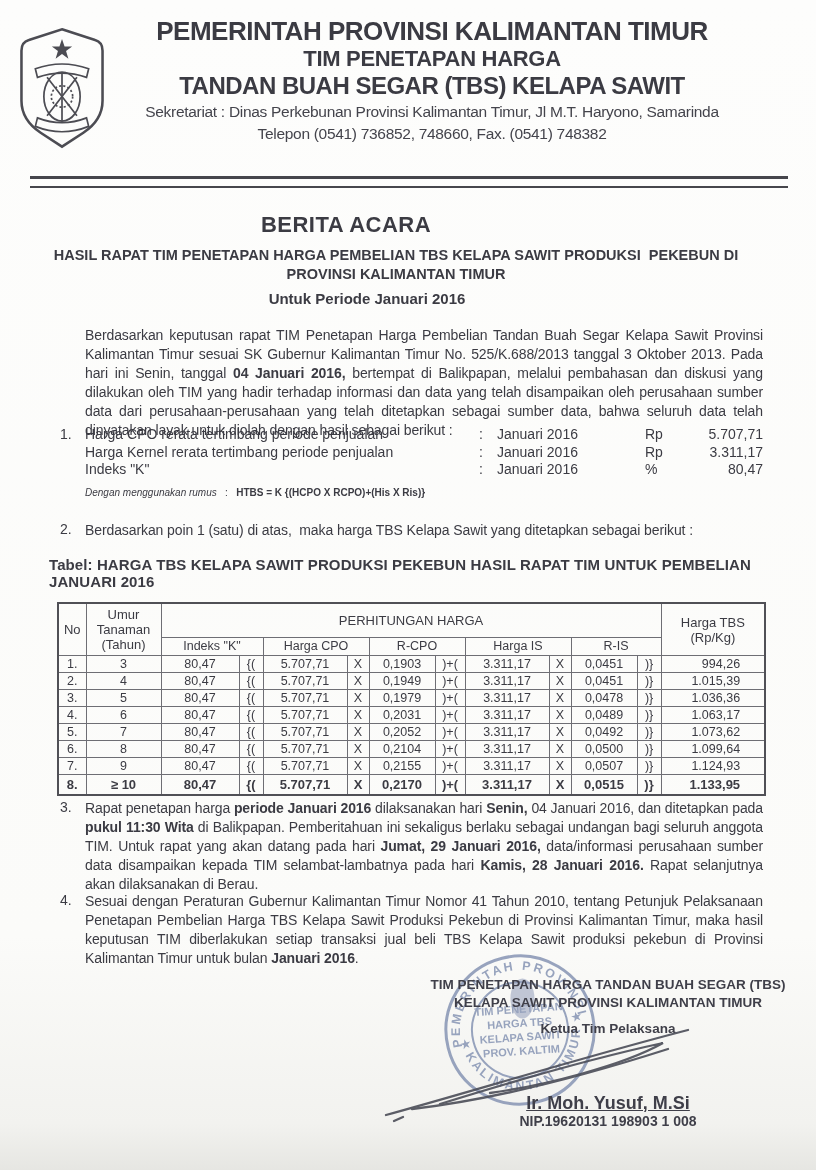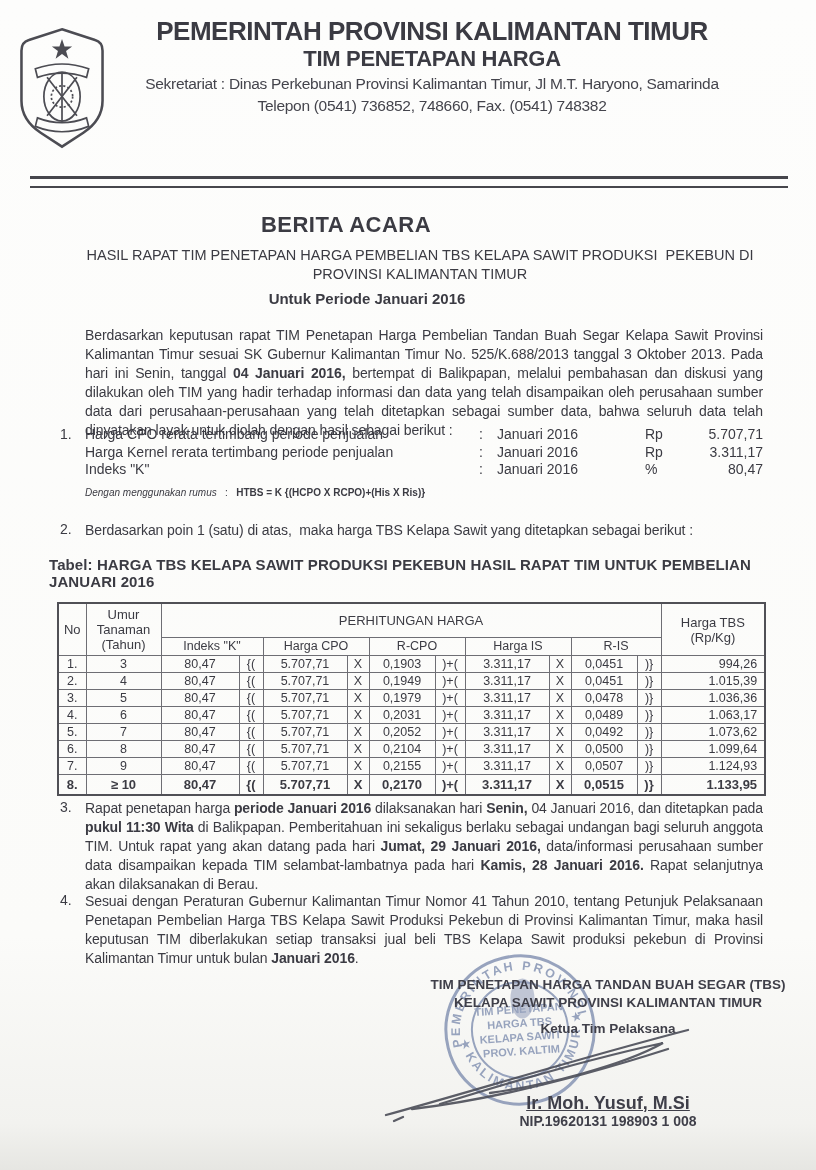--- a/index.html
+++ b/index.html
@@ -22,22 +22,22 @@
   .lh1{font-size:26px;font-weight:700;line-height:30px;letter-spacing:-0.5px;}
   .lh2{font-size:22px;font-weight:700;line-height:26px;}
   .lh3{font-size:24px;font-weight:700;line-height:28px;letter-spacing:-0.5px;}
   .lh-small{font-size:15.5px;line-height:20px;margin-top:2px;color:#44444c;}
   .rule{position:absolute;left:30px;top:176px;width:758px;height:7px;
         border-top:3px solid #46464c;border-bottom:2px solid #46464c;}
 
   
   .doc-title{position:absolute;top:212px;left:0;width:692px;text-align:center;
              font-size:22px;font-weight:700;letter-spacing:0.5px;}
-  .doc-sub{position:absolute;top:246px;left:60px;width:720px;text-align:center;
-           font-size:14.5px;font-weight:400;line-height:19px;}
+  .doc-sub{position:absolute;top:246px;left:36px;width:720px;text-align:center;
+           font-size:14.5px;font-weight:700;line-height:19px;}
   .doc-period{position:absolute;top:290px;left:0;width:734px;text-align:center;
               font-size:15px;font-weight:700;}
 
   
   .para{position:absolute;left:85px;width:678px;font-size:14px;line-height:19px;
         text-align:justify;letter-spacing:-0.1px;}
   .intro{top:326px;}
   .list-num{position:absolute;left:60px;width:22px;font-size:14px;}
   .n1{top:426px;}  .n2{top:521px;} .n3{top:799px;} .n4{top:892px;}
   .point1{position:absolute;left:85px;top:426px;width:678px;font-size:14px;line-height:17.5px;}
@@ -58,21 +58,21 @@
   .tbl-wrap{position:absolute;left:57px;top:602px;}
   table.price{border-collapse:collapse;table-layout:fixed;width:708px;
               font-size:12.5px;color:#3b3b43;}
   table.price td,table.price th{border:1px solid #6e6e74;padding:0 2px;
               text-align:center;font-weight:400;line-height:15px;height:16px;
               overflow:hidden;}
   table.price thead th{line-height:15px;}
   table.price .h-top{height:33px;font-size:13px;}
   table.price .h-sub{height:17px;}
   table.price .rowspan-cell{font-size:13px;}
-  table.price td.price-col{text-align:right;padding-right:7px;}
+  table.price td.price-col{text-align:right;padding-right:24px;}
   table.price tr.bold-row td{font-weight:700;height:19px;font-size:13px;}
   table.price{border:2px solid #505056;}
 
   
   .point3{top:799px;} .point4{top:892px;}
 
   
   .sig-block{position:absolute;left:408px;top:976px;width:400px;text-align:center;
              font-size:13.5px;font-weight:700;line-height:18px;color:#3f3f49;}
   .sig-role{margin-top:8px;}
@@ -98,20 +98,21 @@
         <path d="M20 96 Q45 106 70 96 L68 88 Q45 97 22 88 Z"></path>
         <ellipse cx="45" cy="68" rx="17" ry="23"></ellipse>
         <path d="M45 45 V 91"></path>
         <path d="M31 50 L59 86 M59 50 L31 86"></path>
         <circle cx="45" cy="68" r="10" stroke-dasharray="2 2"></circle>
       </g>
     </svg>
     <div class="lh-text">
       <div class="lh1">PEMERINTAH PROVINSI KALIMANTAN TIMUR</div>
       <div class="lh2">TIM PENETAPAN HARGA</div>
+      <div class="lh3">TANDAN BUAH SEGAR (TBS) KELAPA SAWIT</div>
       <div class="lh-small">Sekretariat : Dinas Perkebunan Provinsi Kalimantan Timur, Jl M.T. Haryono, Samarinda</div>
       <div class="lh-small">Telepon (0541) 736852, 748660, Fax. (0541) 748382</div>
     </div>
   </div>
   <div class="rule"></div>
 
   <div class="doc-title">BERITA ACARA</div>
   <div class="doc-sub keep-ws">HASIL RAPAT TIM PENETAPAN HARGA PEMBELIAN TBS KELAPA SAWIT PRODUKSI  PEKEBUN DI PROVINSI KALIMANTAN TIMUR</div>
   <div class="doc-period">Untuk Periode Januari 2016</div>
 

